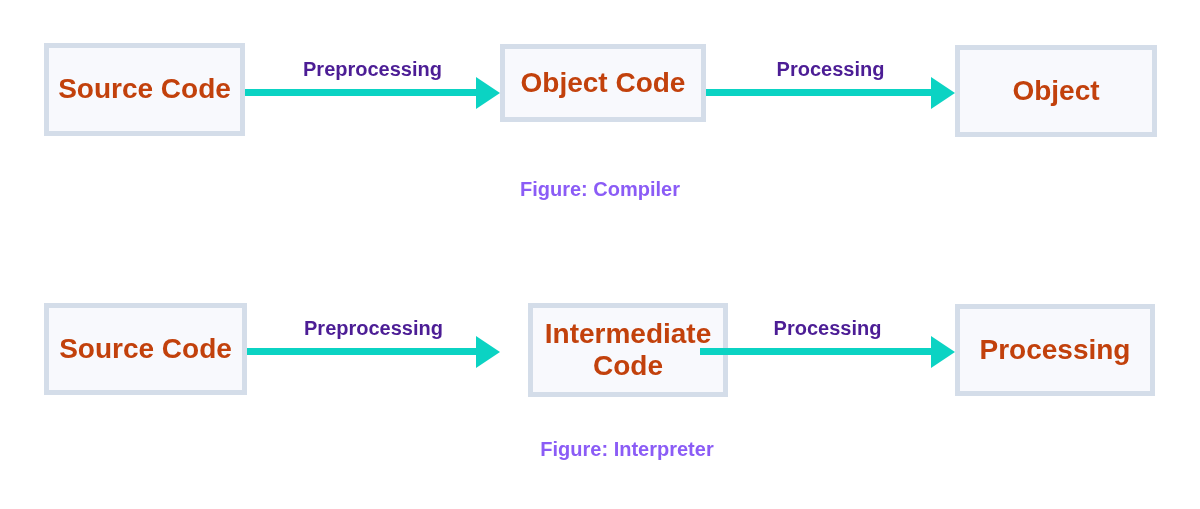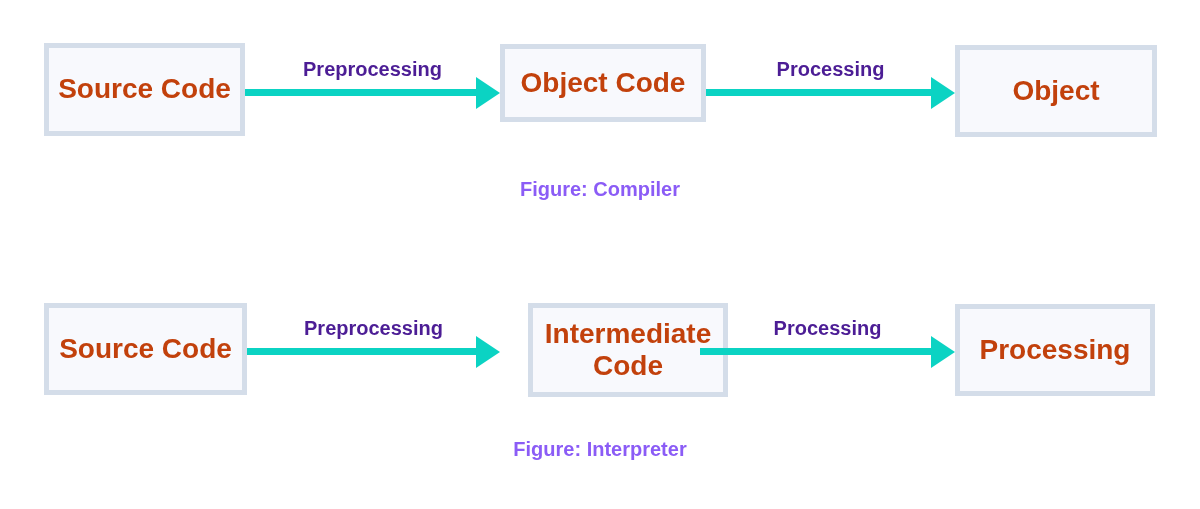--- a/index.html
+++ b/index.html
@@ -97,15 +97,15 @@
   </div>
 
   <span class="arrow-label" style="left:700px; top:317px; width:255px;">Processing</span>
   <div class="arrow-line" style="left:700px; top:348px; width:231px;"></div>
   <div class="arrow-head" style="left:931px; top:336px;"></div>
 
   <div class="node" style="left:955px; top:304px; width:200px; height:92px;">
     <span>Processing</span>
   </div>
 
-  <span class="caption" style="left:450px; top:438px; width:300px;">Figure: Interpreter</span>
+  <span class="caption" style="left:477px; top:438px; width:300px;">Figure: Interpreter</span>
 
 </div>
 
 </body></html>

